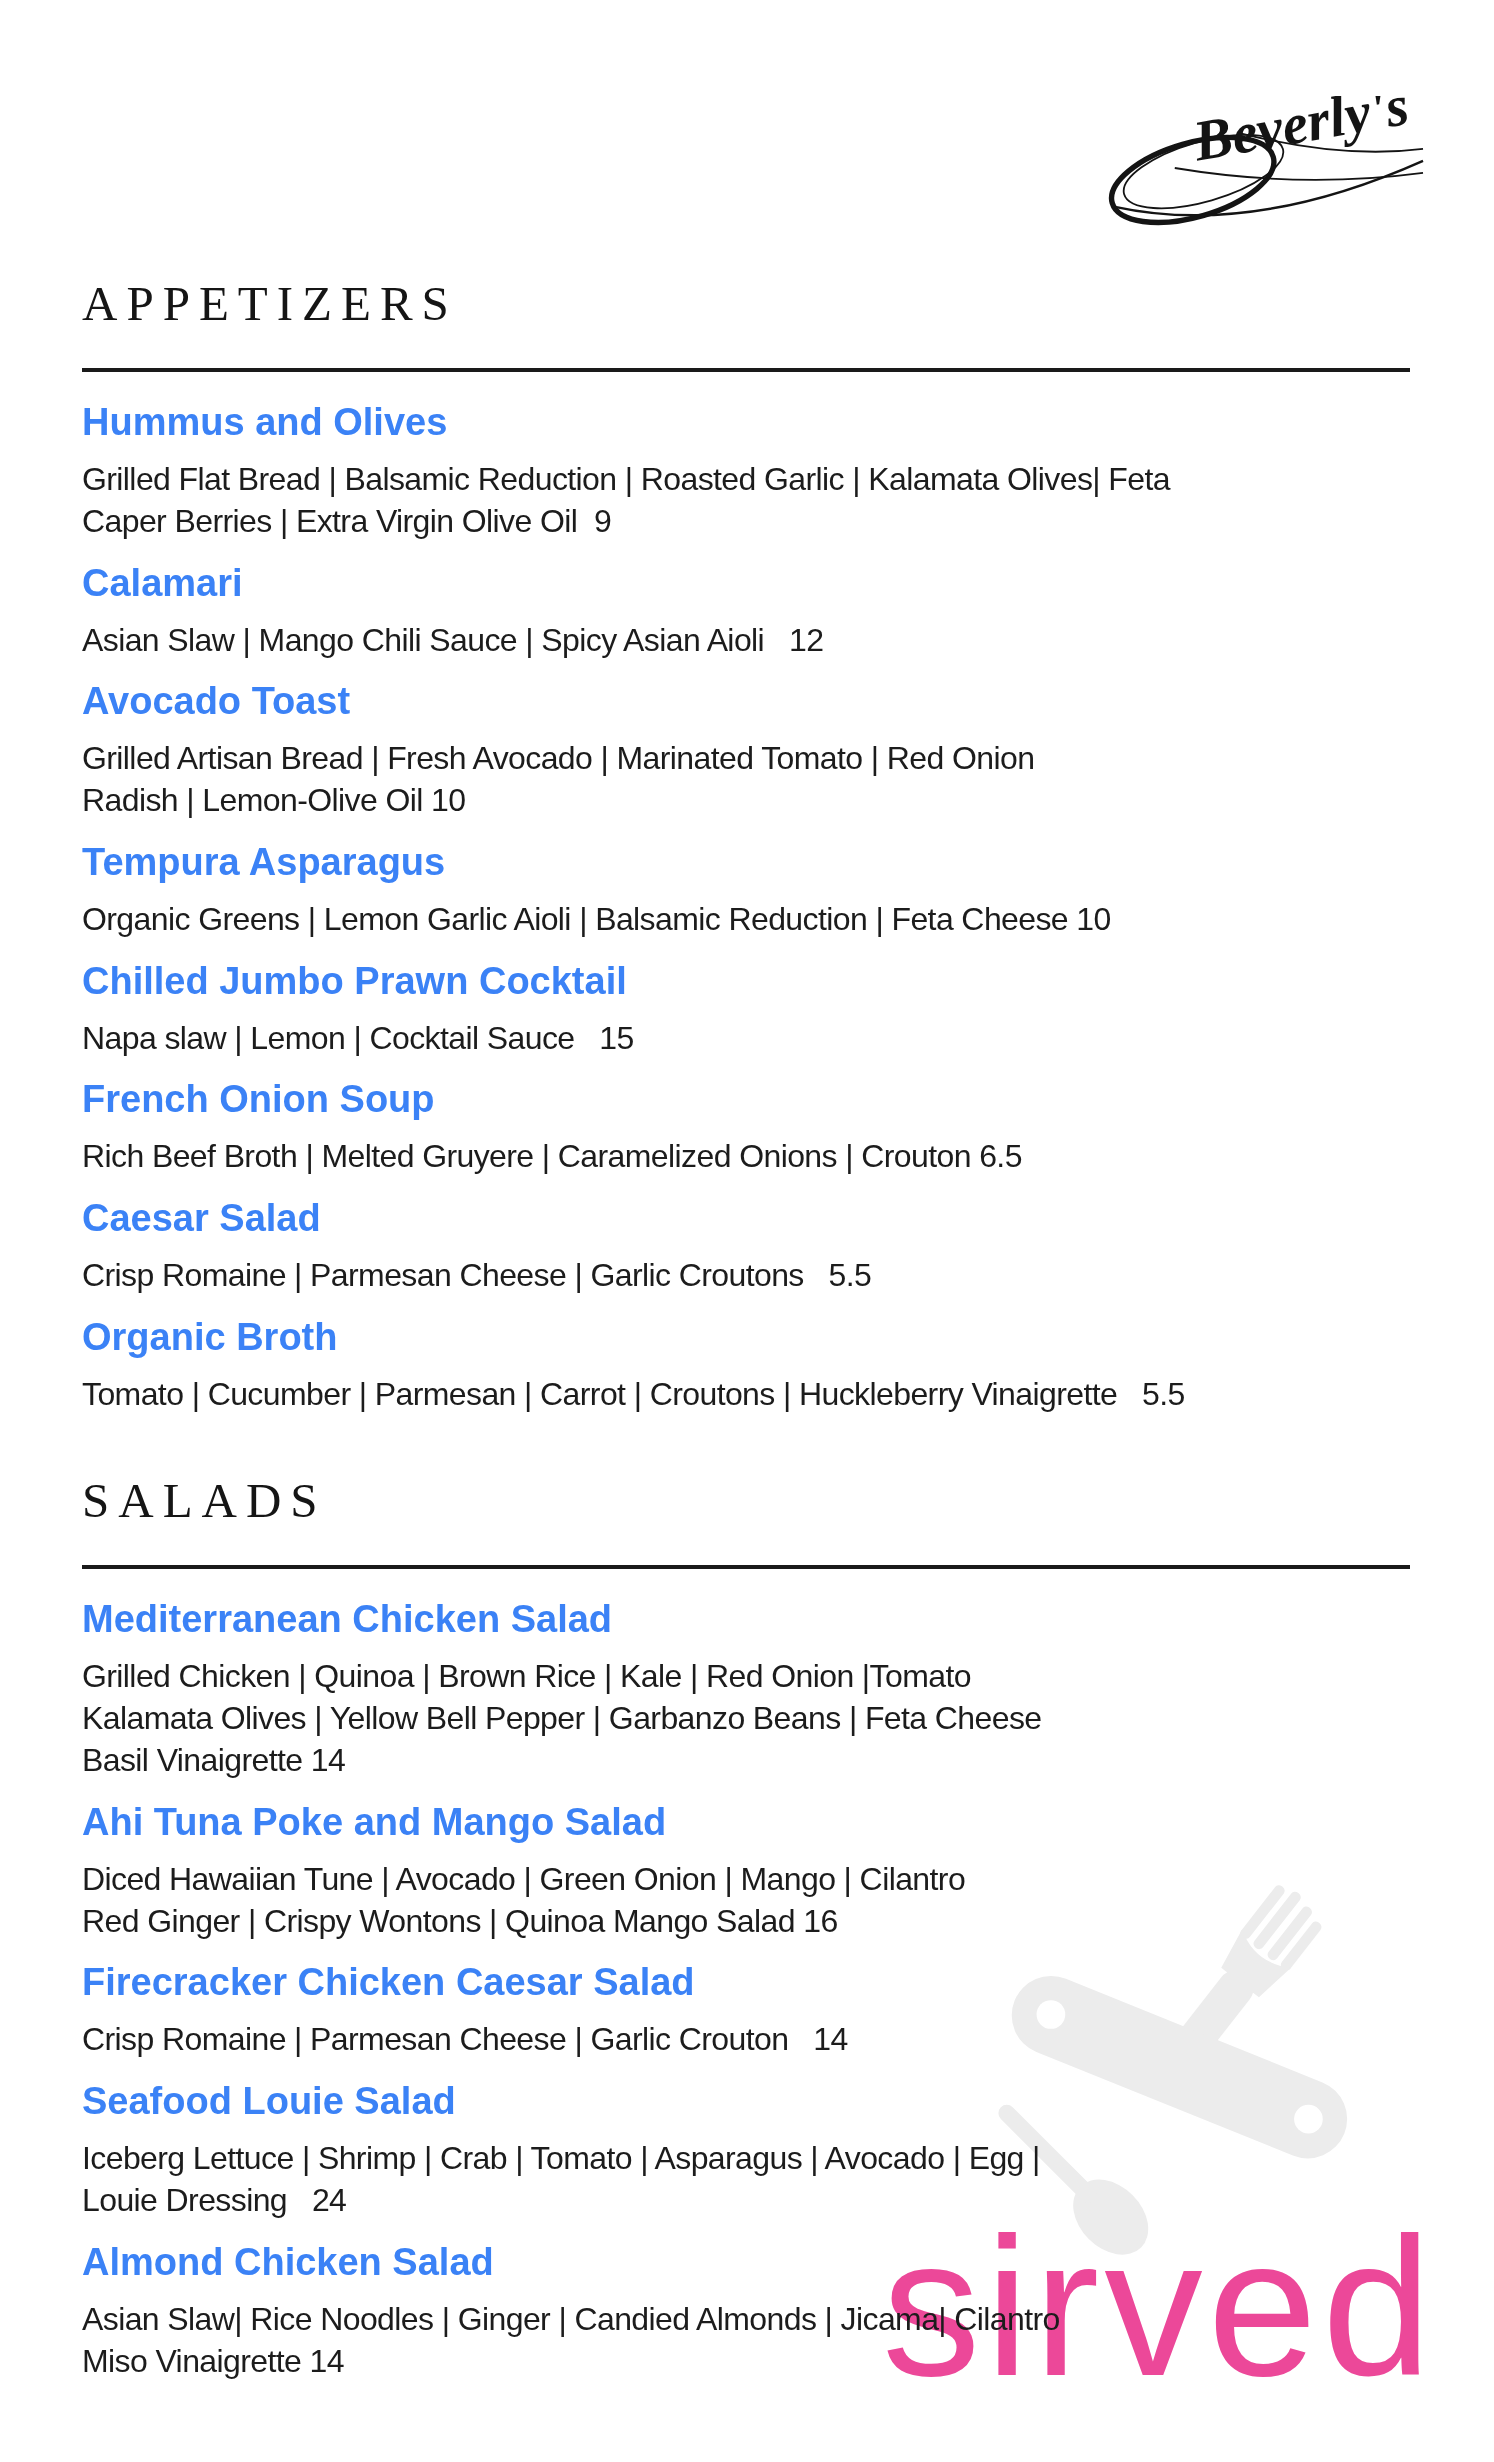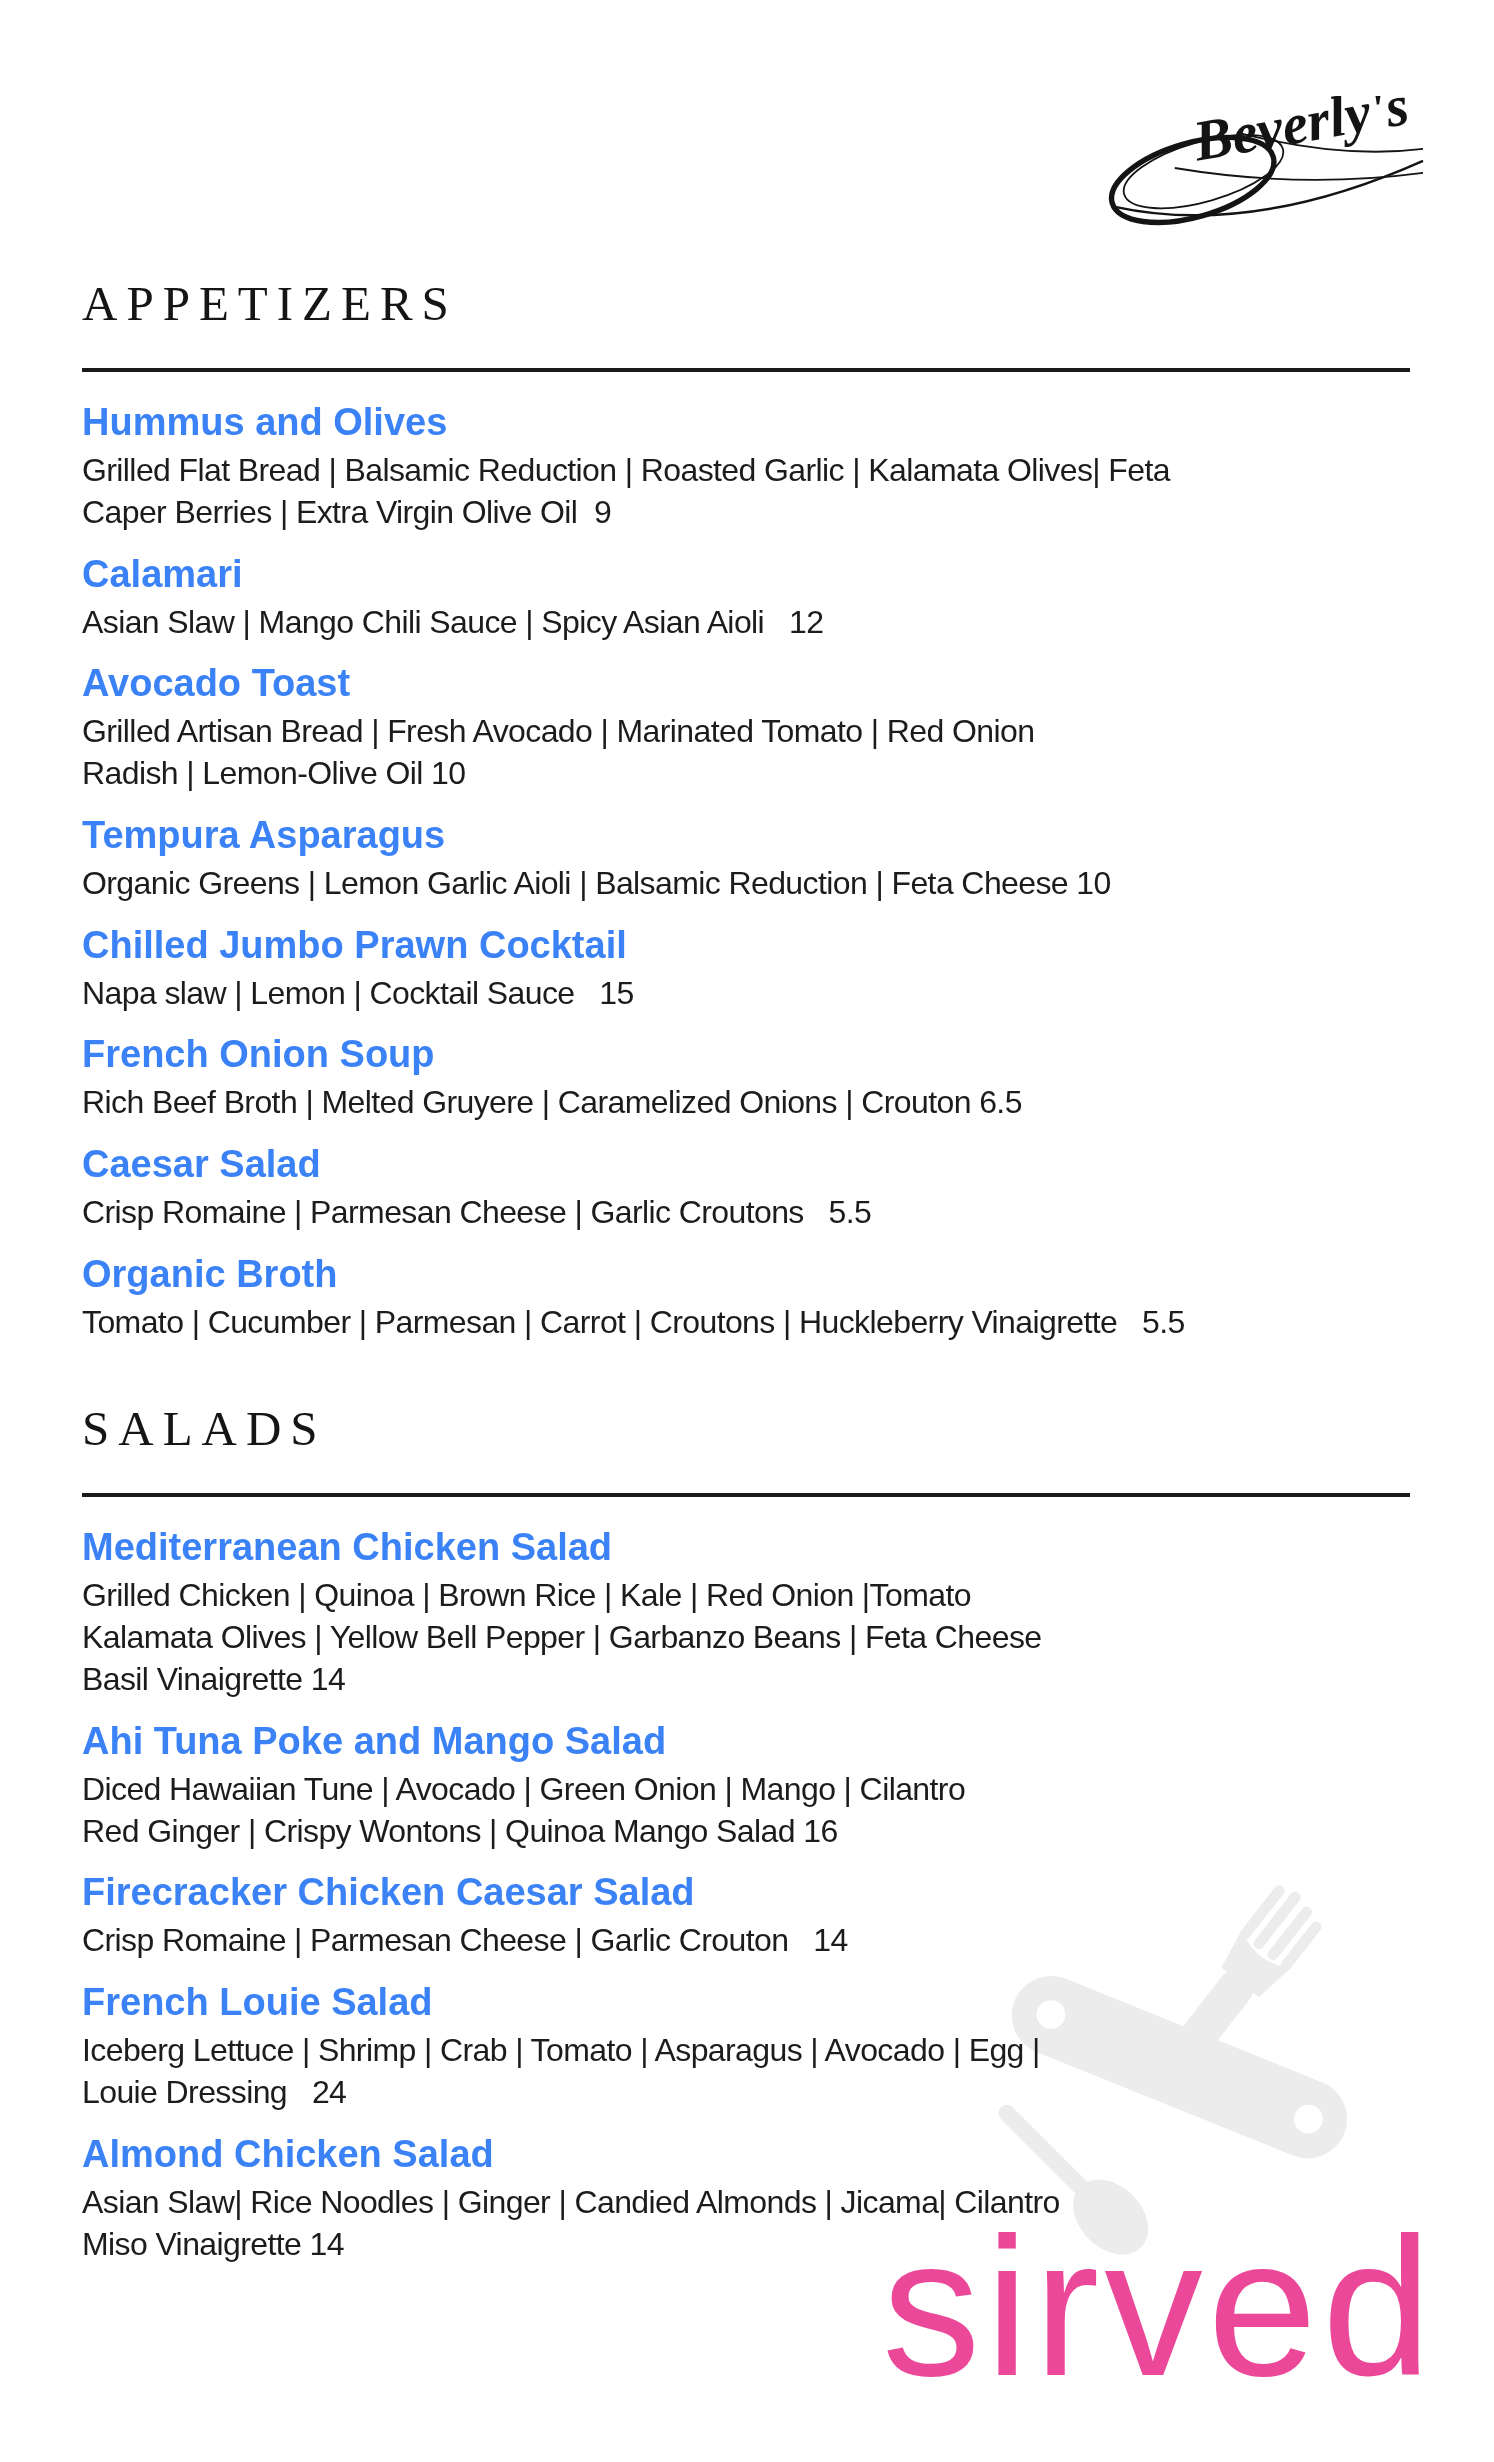--- a/index.html
+++ b/index.html
@@ -59,21 +59,21 @@
   }
   .section-items{ margin-top:26px; }
   .menu-item{ margin-bottom:16.7px; }
   .menu-item-name{
     font-size:38px;
     font-weight:700;
     line-height:48px;
     letter-spacing:0px;
     color:#3b82f6;
   }
-  .menu-item-description{ margin-top:3px; }
+  .menu-item-description{ margin-top:12px; }
   .desc-line{
     font-size:32px;
     line-height:42px;
     letter-spacing:-0.6px;
     white-space:pre;
     color:#1c1c1c;
   }
 </style>
 </head>
 <body>
@@ -214,21 +214,21 @@
   </div>
 
   <div class="menu-item">
     <div class="menu-item-name">Firecracker Chicken Caesar Salad</div>
     <div class="menu-item-description">
                 <div class="desc-line">Crisp Romaine | Parmesan Cheese | Garlic Crouton   14</div>
               </div>
   </div>
 
   <div class="menu-item">
-    <div class="menu-item-name">French Louie Salad</div>
+    <div class="menu-item-name">Seafood Louie Salad</div>
     <div class="menu-item-description">
                 <div class="desc-line">Iceberg Lettuce | Shrimp | Crab | Tomato | Asparagus | Avocado | Egg |</div>
                 <div class="desc-line">Louie Dressing   24</div>
               </div>
   </div>
 
   <div class="menu-item">
     <div class="menu-item-name">Almond Chicken Salad</div>
     <div class="menu-item-description">
                 <div class="desc-line">Asian Slaw| Rice Noodles | Ginger | Candied Almonds | Jicama| Cilantro</div>

